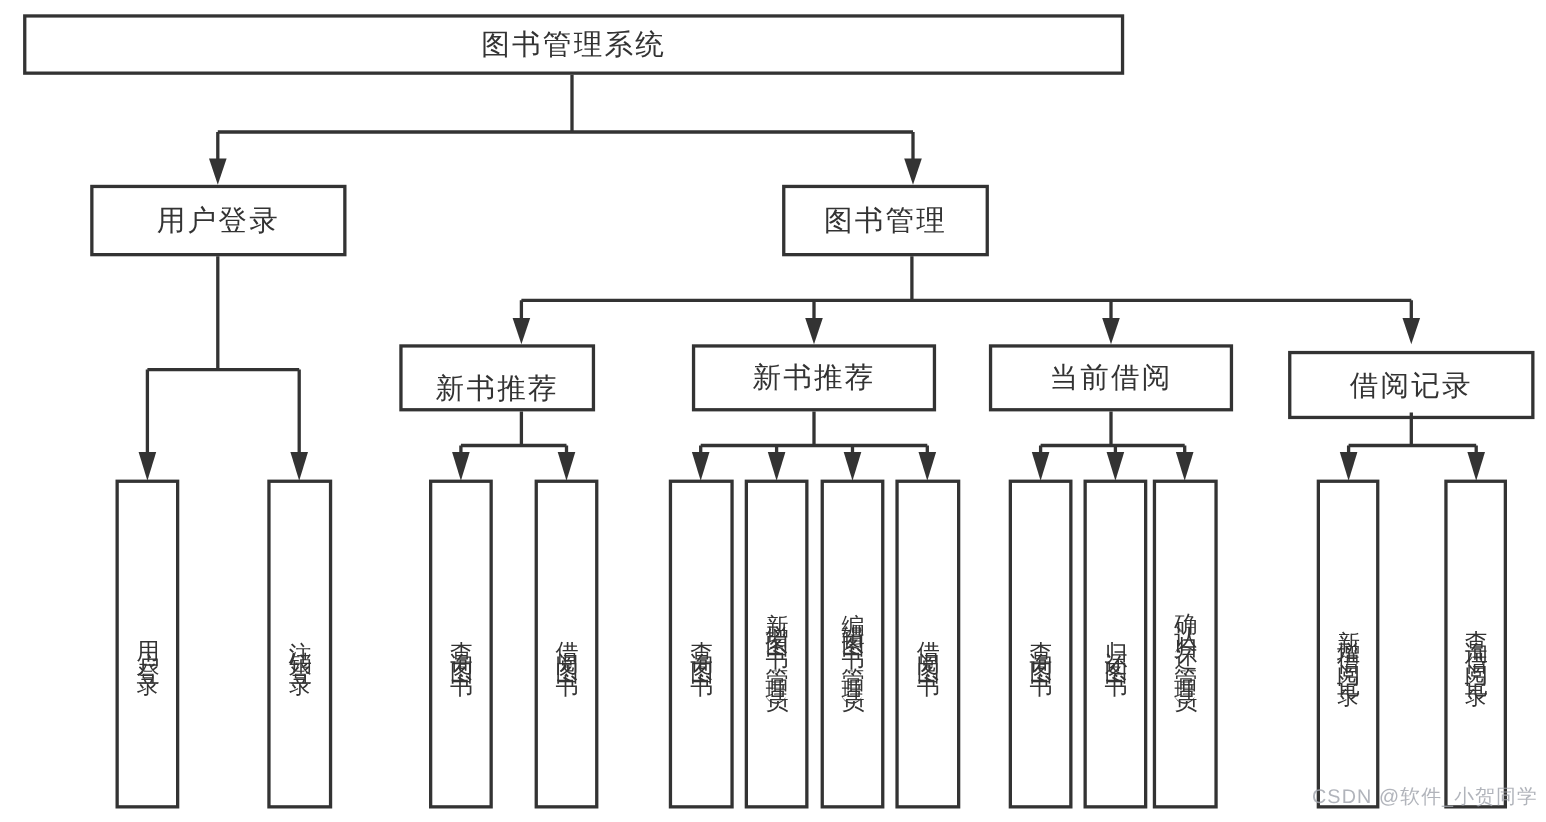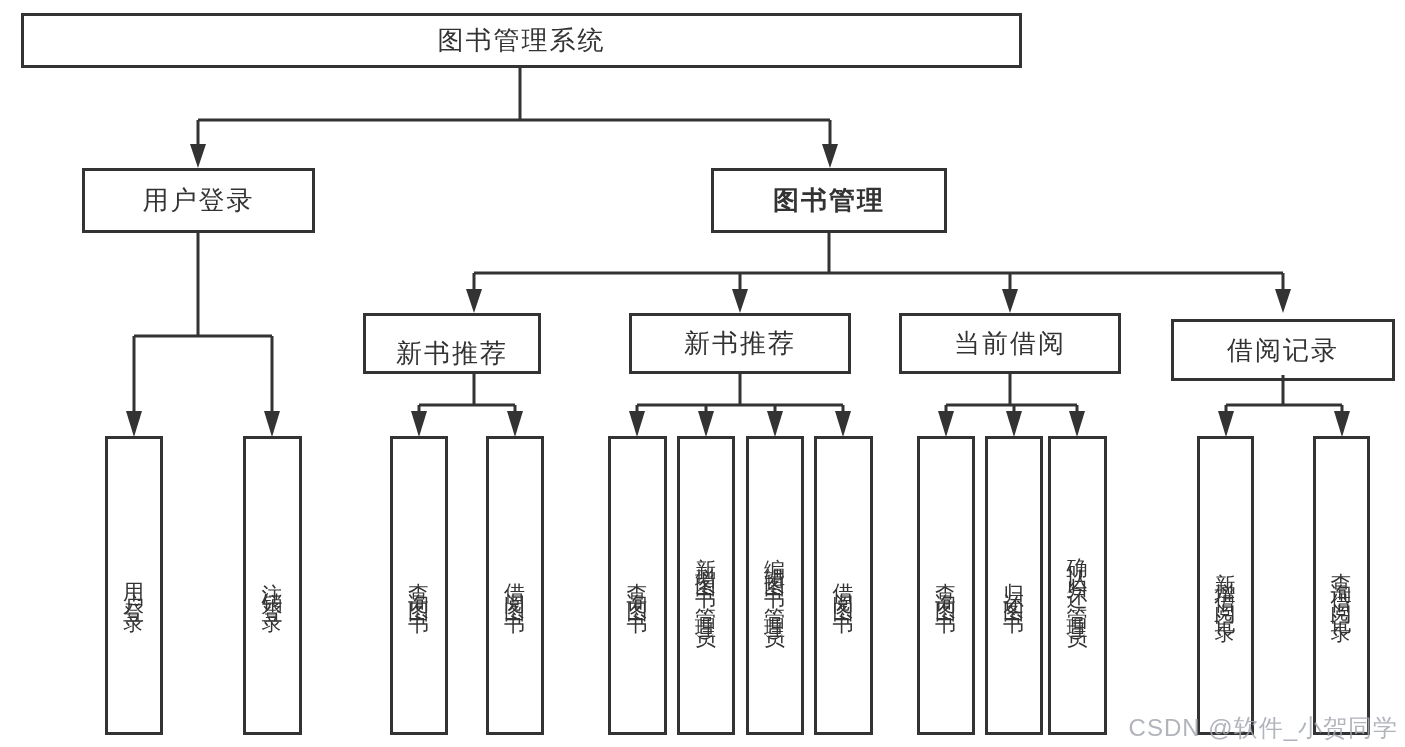--- a/index.html
+++ b/index.html
@@ -29,21 +29,21 @@
   .box.v span{
     writing-mode:vertical-rl;
     letter-spacing:10px;
     line-height:1.0;
     font-size:21px;
     white-space:normal;
   }
   
   .n-root{left:21px;top:13px;width:1001px;height:55px;}
   .n-user-login{left:82px;top:168px;width:233px;height:65px;}
-  .n-book-mgmt{left:711px;top:168px;width:236px;height:65px;font-weight:bold;}
+  .n-book-mgmt{left:711px;top:168px;width:188px;height:65px;}
   .n-new-book-rec{left:363px;top:313px;width:178px;height:61px;align-items:flex-end;}
   .n-book-borrow{left:629px;top:313px;width:222px;height:61px;}
   .n-current-borrow{left:899px;top:313px;width:222px;height:61px;}
   .n-borrow-records{left:1171px;top:319px;width:224px;height:62px;}
   .leaf{top:436px;height:299px;}
   .lf-user-login{left:105px;width:58px;}
   .lf-logout{left:243px;width:59px;}
   .lf-rec-query{left:390px;width:58px;}
   .lf-rec-borrow{left:486px;width:58px;}
   .lf-bb-query{left:608px;width:59px;}
@@ -51,21 +51,21 @@
   .lf-bb-edit{left:746px;width:58px;}
   .lf-bb-borrow{left:814px;width:59px;}
   .lf-cb-query{left:917px;width:58px;}
   .lf-cb-return{left:985px;width:58px;}
   .lf-cb-confirm{left:1048px;width:59px;}
   .lf-br-add{left:1197px;width:57px;}
   .lf-br-query{left:1313px;width:57px;}
   .watermark{
     position:absolute;
     right:7px;top:712px;
-    font-size:24px;
+    font-size:18px;
     letter-spacing:1px;
     color:rgba(163,167,175,0.85);
     z-index:3;
     white-space:nowrap;
   }
 </style>
 </head>
 <body>
 
 <div class="canvas">

